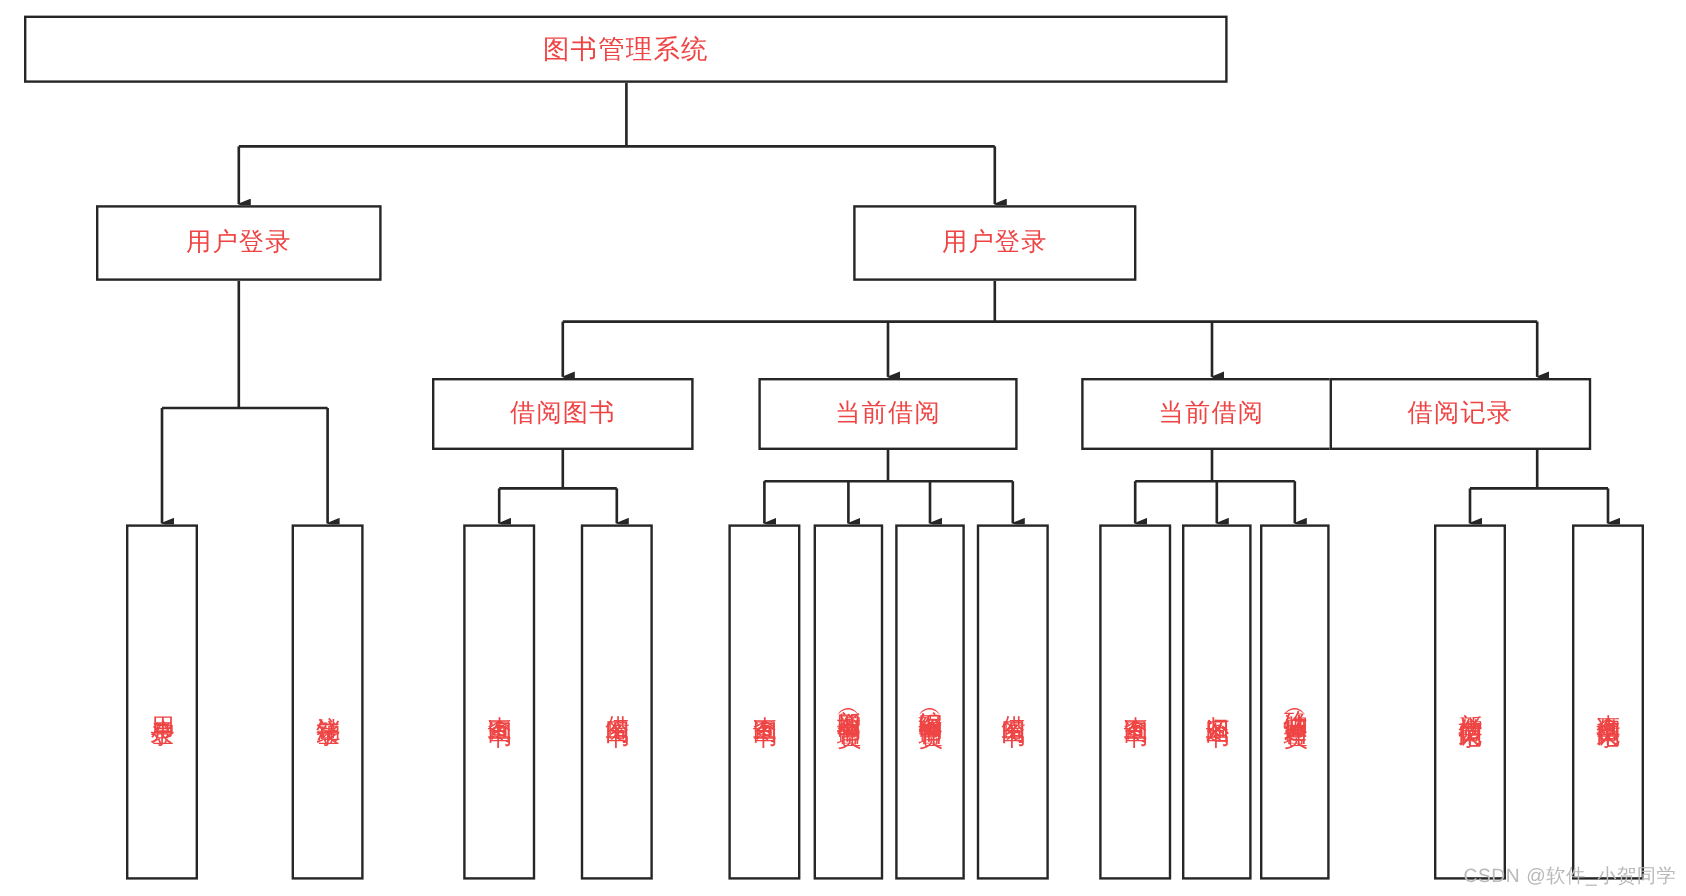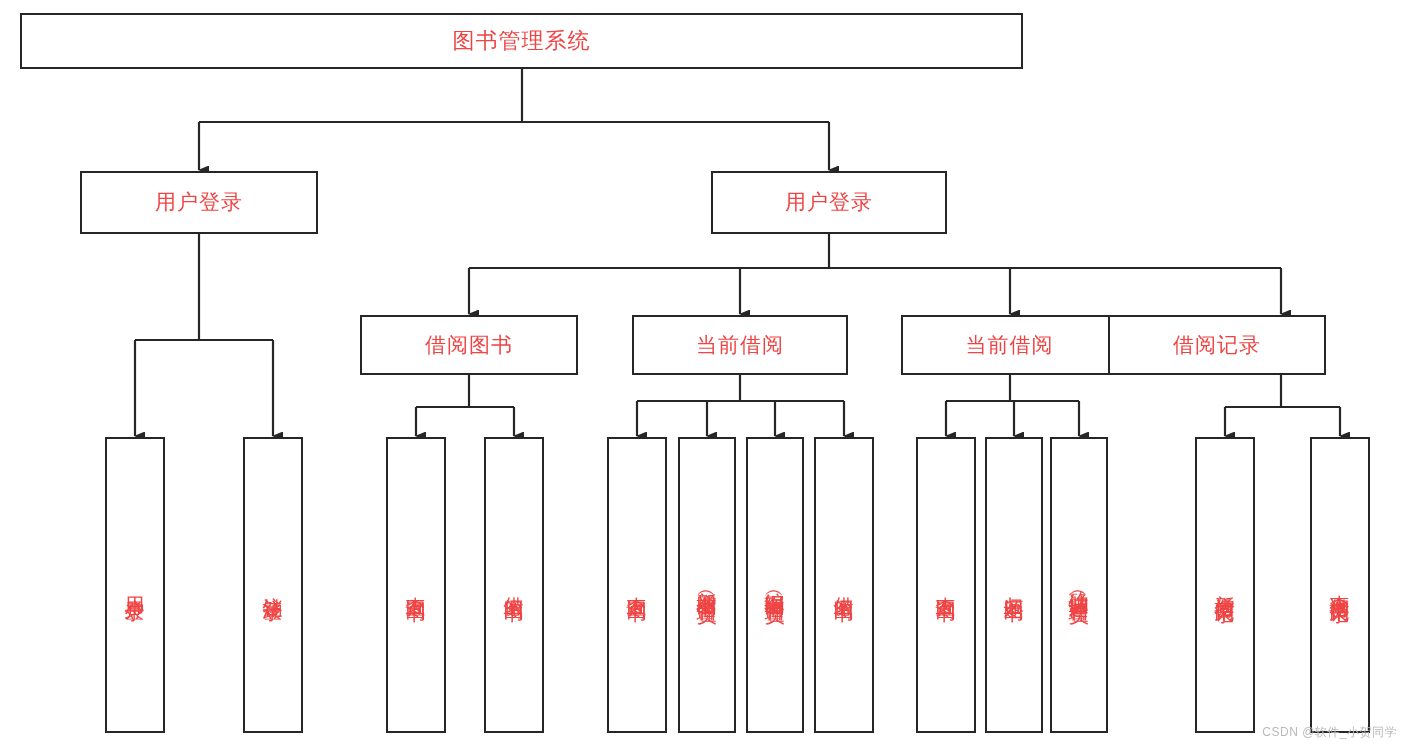--- a/index.html
+++ b/index.html
@@ -54,21 +54,21 @@
     display: block;
     max-height: 100%;
   }
   .node.root {
     font-size: 22px;
   }
   #watermark {
     position: absolute;
     right: 8px;
     bottom: 6px;
-    font-size: 12px;
+    font-size: 16px;
     color: #b9b9b9;
     letter-spacing: 0.5px;
     white-space: nowrap;
     user-select: none;
   }
 </style>
 </head>
 <body>
 
 <div id="diagram-root">

